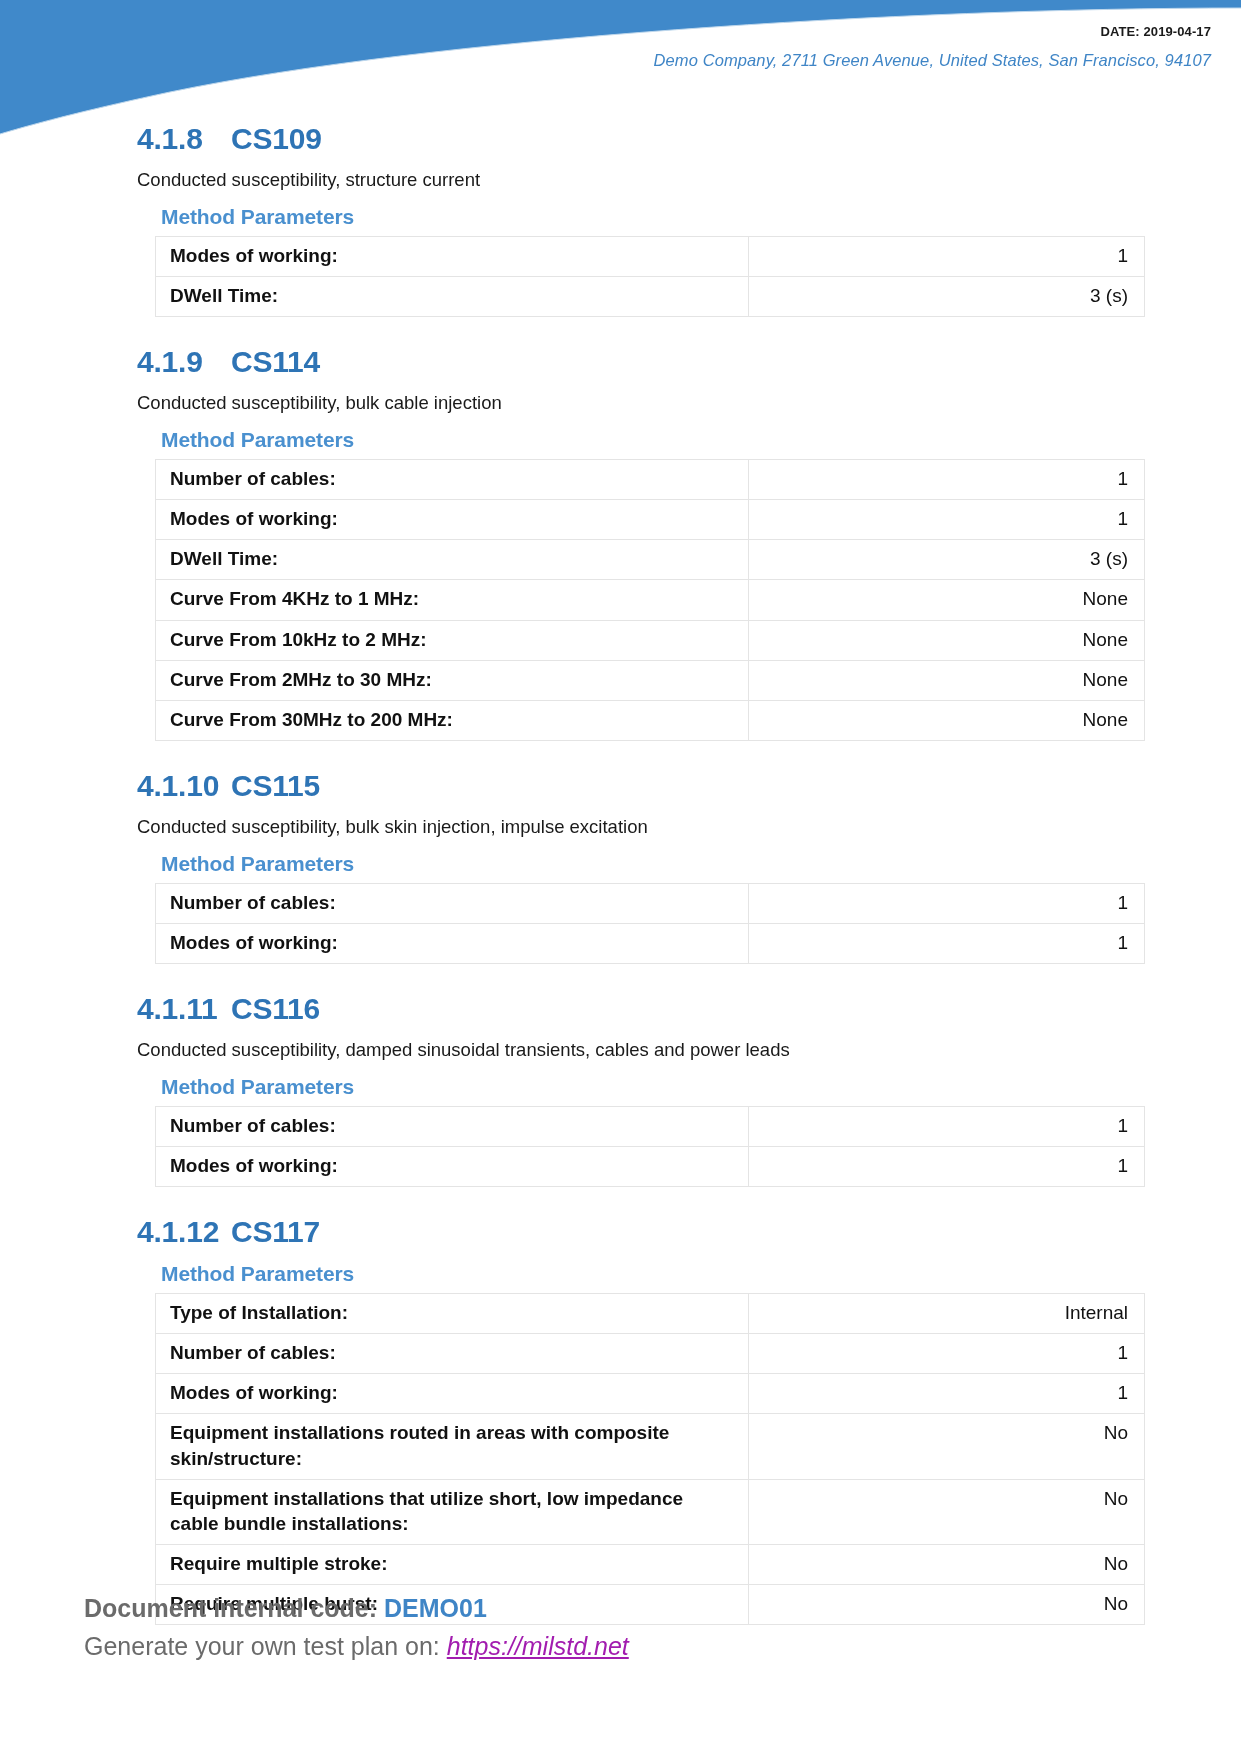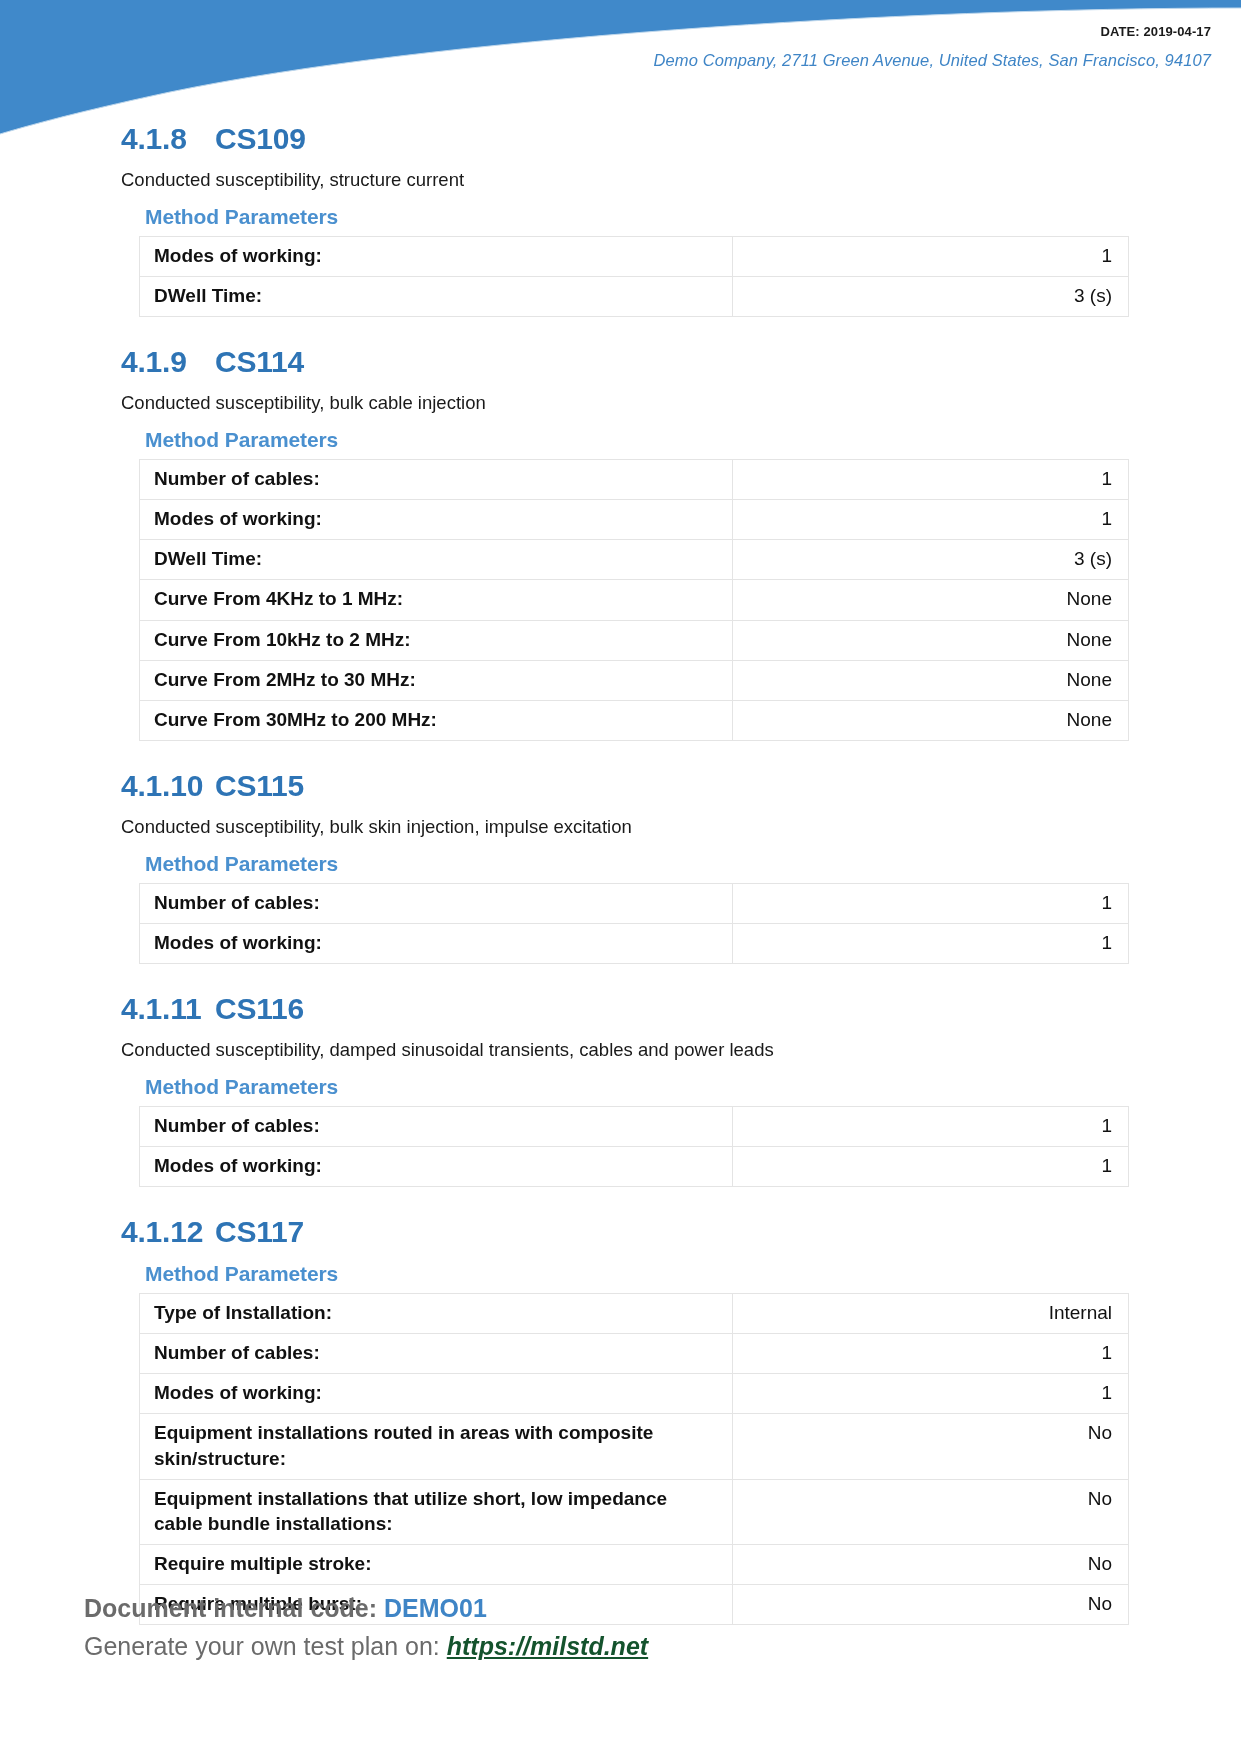--- a/index.html
+++ b/index.html
@@ -46,21 +46,21 @@
     font-style: italic;
     font-weight: 400;
     color: #3f85c6;
     margin-top: 6px;
     letter-spacing: .1px;
   }
 
   .content {
     position: absolute;
     top: 112px;
-    left: 83px;
+    left: 99px;
     width: 1010px;
   }
 
   .section { margin-bottom: 2px; }
 
   h2.section-title {
     font-size: 30px;
     font-weight: 700;
     color: #2e74b5;
     margin: 28px 0 0 38px;
@@ -126,23 +126,23 @@
   .footer-line {
     font-size: 25px;
     color: #6b6b6b;
   }
   .footer-line-1 { font-weight: 700; }
   .footer-code {
     color: #3f85c6;
     font-weight: 700;
   }
   .footer-url {
-    color: #14532d;
+    color: #a21caf;
     font-style: italic;
-    font-weight: 700;
+    font-weight: 400;
     text-align: center;
   }
 </style>
 </head>
 <body>
 
 <div class="header-band">
   <svg width="1241" height="135" viewBox="0 0 1241 135" xmlns="http://www.w3.org/2000/svg">
     <path d="M0,0 L1241,0 L1241,8 C900,8 430,38 170,92 C95,108 40,122 0,134 Z" fill="#4089ca"></path>
     <path d="M0,142 C60,126 120,110 200,92 C470,32 920,12 1241,12" fill="none" stroke="#ffffff" stroke-width="2.5" opacity="0.95"></path>

